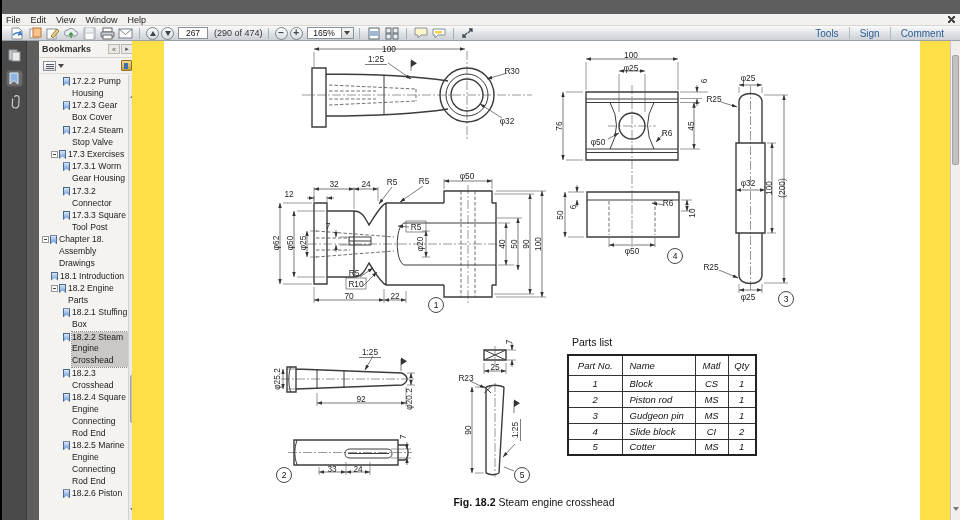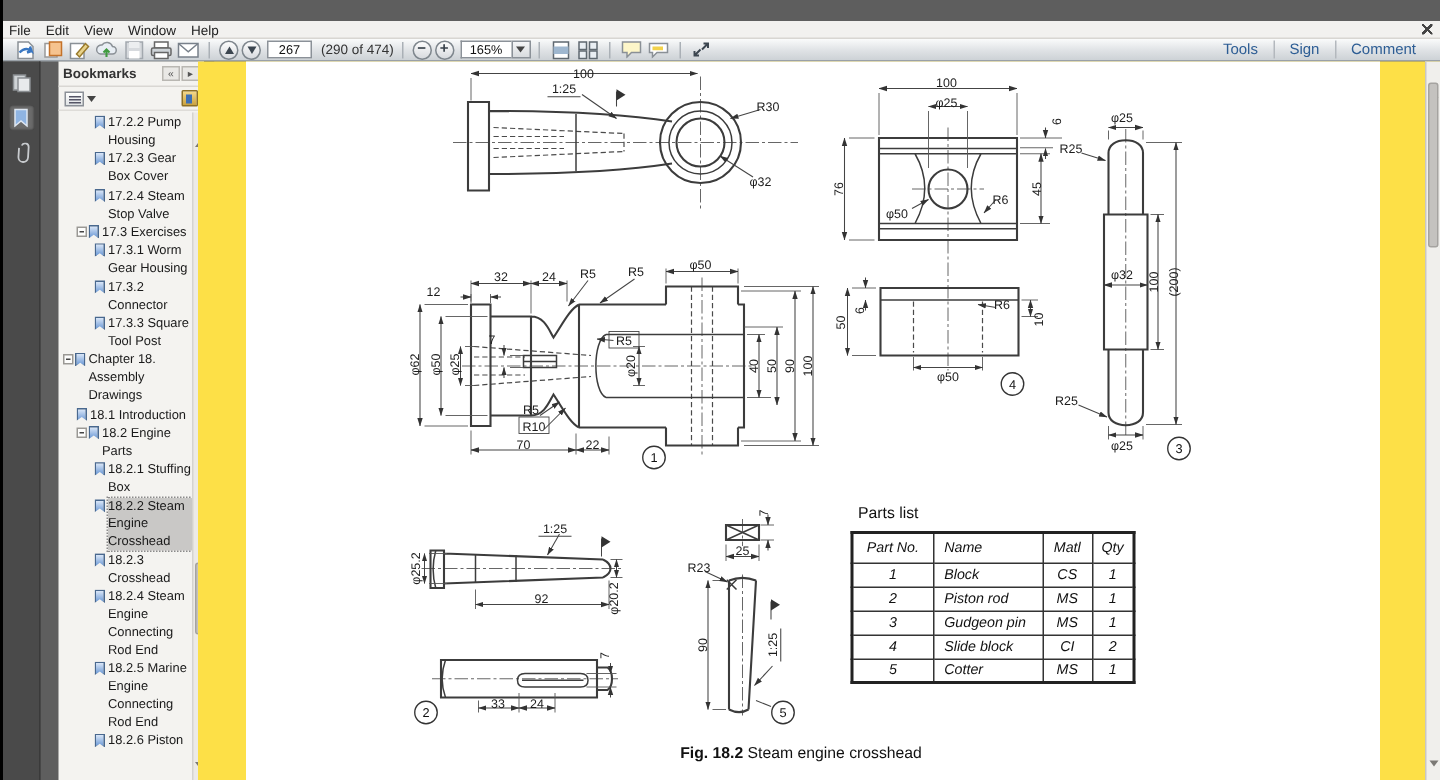--- a/index.html
+++ b/index.html
@@ -334,21 +334,21 @@
             <span class="bm-label">18.2.2 Steam Engine Crosshead</span>
           </div>
           <div class="bm-item lv3">
             <span class="ind"></span>
             <span class="bmk"></span>
             <span class="bm-label">18.2.3 Crosshead</span>
           </div>
           <div class="bm-item lv3">
             <span class="ind"></span>
             <span class="bmk"></span>
-            <span class="bm-label">18.2.4 Steam Engine Connecting Rod End</span>
+            <span class="bm-label">18.2.4 Square Engine Connecting Rod End</span>
           </div>
           <div class="bm-item lv3">
             <span class="ind"></span>
             <span class="bmk"></span>
             <span class="bm-label">18.2.5 Marine Engine Connecting Rod End</span>
           </div>
           <div class="bm-item lv3">
             <span class="ind"></span>
             <span class="bmk"></span>
             <span class="bm-label">18.2.6 Piston</span>

